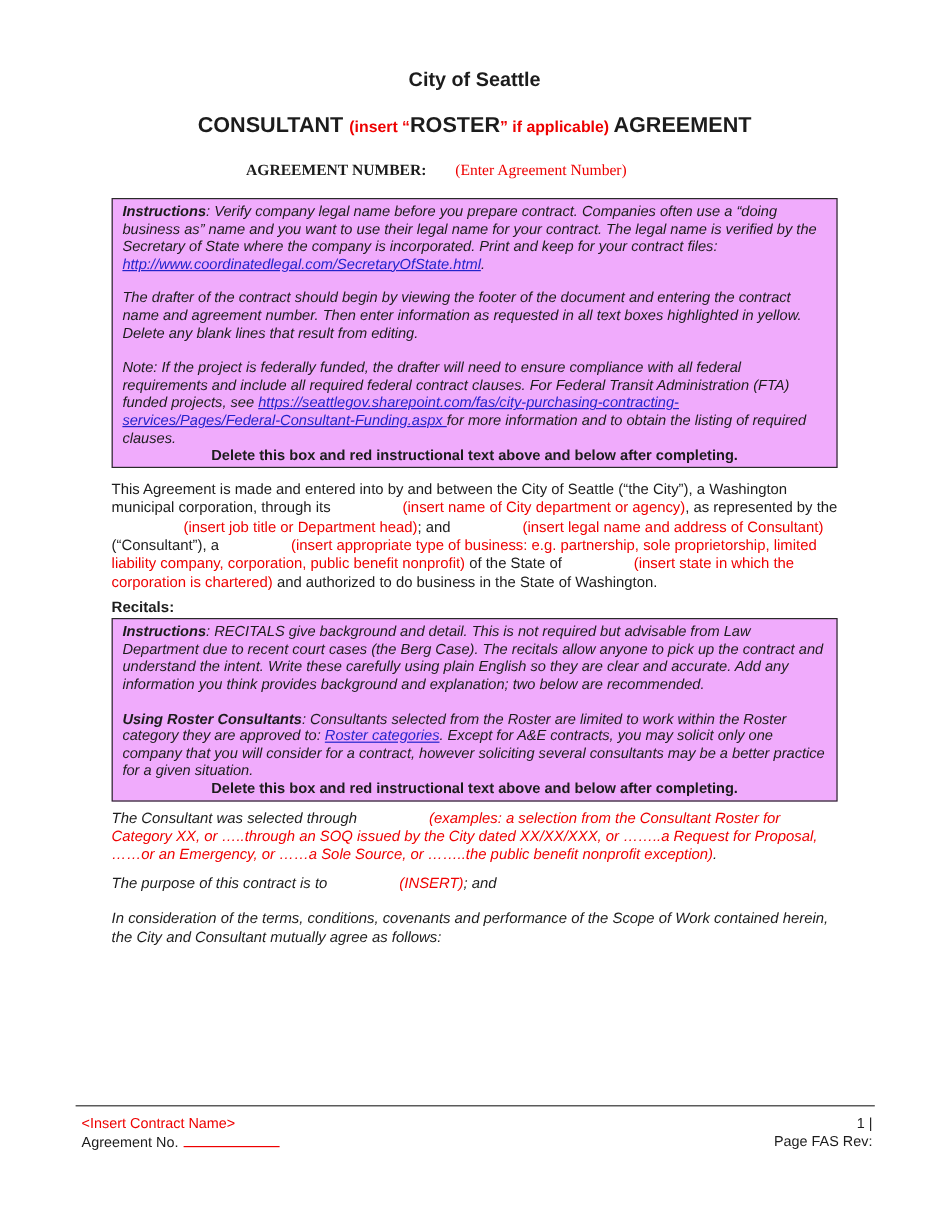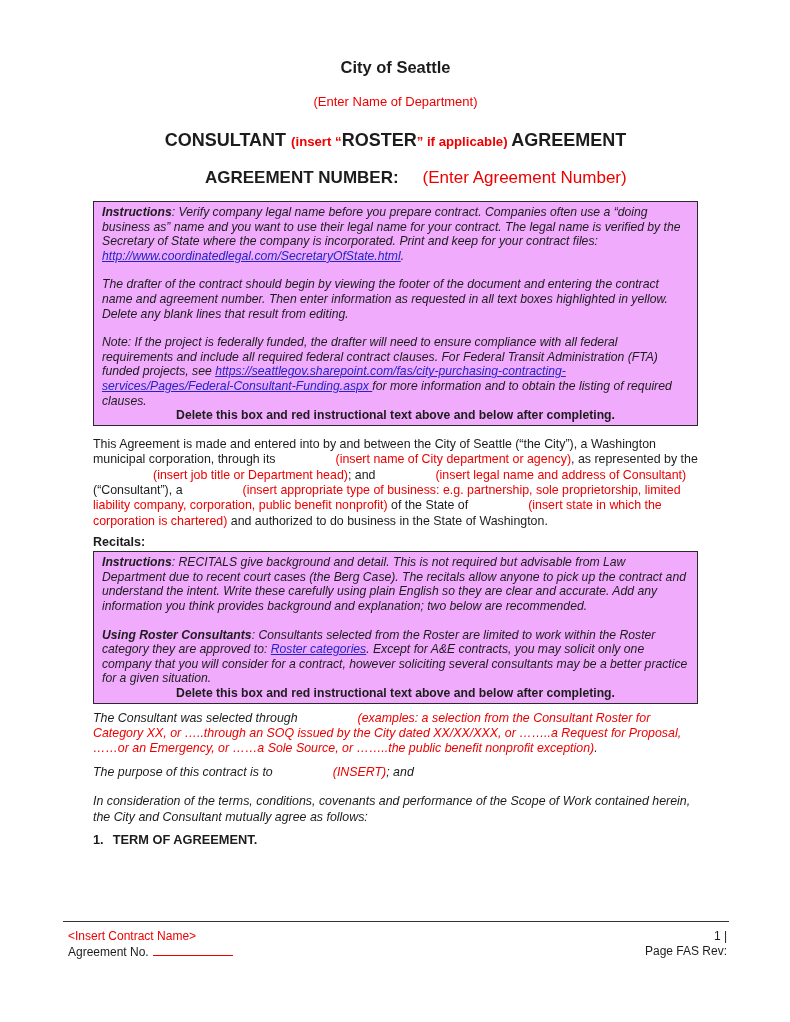--- a/index.html
+++ b/index.html
@@ -12,21 +12,21 @@
     overflow:hidden;
   }
   .content{padding:58px 92px 0 93px;}
   .red{color:#ee0000;}
   .doc-title{font-size:16.5px;line-height:19px;font-weight:bold;text-align:center;margin:0 0 17px;}
   .dept{font-size:13px;line-height:15px;text-align:center;margin:0 0 21px;}
   .big-title{font-size:18px;line-height:21px;font-weight:bold;text-align:center;margin:0 0 18px;}
   .big-title .r-redsm{color:#ee0000;font-size:13.2px;font-weight:bold;}
   .line-title{font-size:12.5px;line-height:15px;margin:0 0 16px;padding-left:82px;}
   .line-title .red{margin-left:57px;}
-  .line-agr{font-size:17px;line-height:16px;font-weight:bold;margin:0 0 15px;padding-left:112px;}
+  .line-agr{font-size:13px;line-height:16px;font-weight:bold;margin:0 0 15px;padding-left:112px;font-family:Liberation Serif, serif;}
   .line-agr .red{margin-left:24px;font-weight:normal;}
   .ibox{
     border:1.5px solid #2a2a2a;background:#f0abfc;
     padding:3px 8px 2px;
     font-style:italic;font-size:12.2px;line-height:14.6px;
   }
   .ibox.first{margin:0 0 11px;}
   .ibox.second{margin:0 0 7px;}
   .ibox p{margin:0 0 14px;}
   .ibox p.last{margin:0;}
@@ -52,21 +52,20 @@
   .blank-red{display:inline-block;width:80px;height:11px;border-bottom:1.7px solid #ee0000;margin-left:4px;}
 </style>
 </head>
 <body>
 
 <div class="page">
   <div class="content">
 
     <div class="doc-title">City of Seattle</div>
 
-    <div class="dept red">(Enter Name of Department)</div>
 
     <div class="big-title"><span>CONSULTANT </span><span class="r-redsm">(insert “</span><span>ROSTER</span><span class="r-redsm">” if applicable) </span><span>AGREEMENT</span></div>
 
 
     <div class="line-agr">
       <span>AGREEMENT NUMBER:</span><span class="red">(Enter Agreement Number)</span>
     </div>
 
     <div class="ibox first">
       <p><span><span class="r-bi">Instructions</span><span>: Verify company legal name before you prepare contract. Companies often use a “doing business as” name and you want to use their legal name for your contract. The legal name is verified by the Secretary of State where the company is incorporated. Print and keep for your contract files: </span></span><a class="doclink">http://www.coordinatedlegal.com/SecretaryOfState.html</a><span>.</span></p>
@@ -84,23 +83,20 @@
       <p class="last"><span><span class="r-bi">Using Roster Consultants</span><span>: Consultants selected from the Roster are limited to work within the Roster category they are approved to: </span></span><a class="doclink">Roster categories</a><span>. Except for A&amp;E contracts, you may solicit only one company that you will consider for a contract, however soliciting several consultants may be a better practice for a given situation.</span></p>
       <p class="del">Delete this box and red instructional text above and below after completing.</p>
     </div>
 
     <p class="para selected"><span>The Consultant was selected through</span><span class="r-gap"></span><span class="r-red">(examples: a selection from the Consultant Roster for Category XX, or …..through an SOQ issued by the City dated XX/XX/XXX, or ……..a Request for Proposal, ……or an Emergency, or ……a Sole Source, or ……..the public benefit nonprofit exception)</span><span>.</span></p>
 
     <p class="para purpose"><span>The purpose of this contract is to</span><span class="r-gap"></span><span class="r-red">(INSERT)</span><span>; and</span></p>
 
     <p class="para consid">In consideration of the terms, conditions, covenants and performance of the Scope of Work contained herein, the City and Consultant mutually agree as follows:</p>
 
-    <div class="heading1">
-      <span class="h-num">1.</span><span class="h-text">TERM OF AGREEMENT.</span>
-    </div>
 
   </div>
 
   <div class="footer">
     <div class="footer-line"></div>
     <div class="footer-row">
       <div class="footer-left">
         <div class="red">&lt;Insert Contract Name&gt;</div>
         <div><span>Agreement No.</span><span class="blank-red"></span></div>
       </div>

